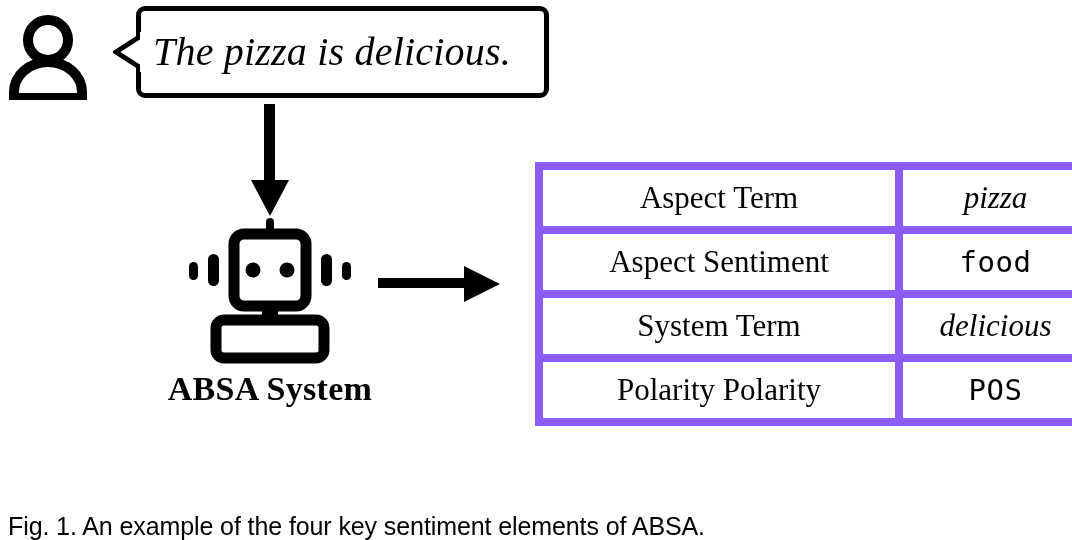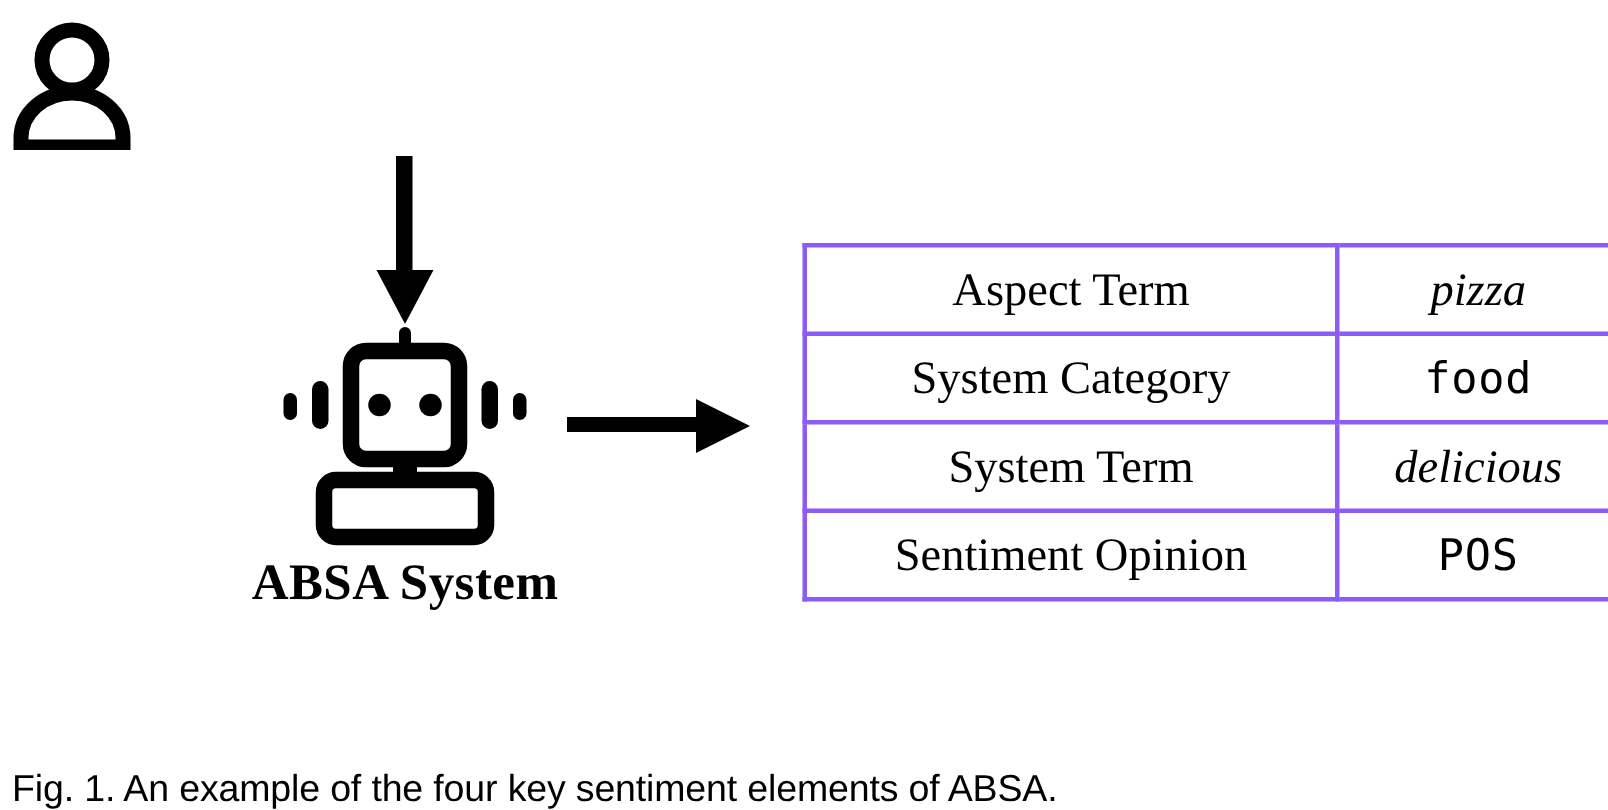--- a/index.html
+++ b/index.html
@@ -119,21 +119,21 @@
   
   #elements-table {
     position: absolute;
     left: 535px;
     top: 162px;
     width: 527px;
     border-collapse: collapse;
     table-layout: fixed;
   }
   #elements-table td {
-    border: 3px solid #8b5cf6;
+    border: 8px solid #8b5cf6;
     height: 56px;
     padding: 0 4px;
     text-align: center;
     vertical-align: middle;
     background: #ffffff;
     overflow: hidden;
     white-space: nowrap;
   }
   #elements-table td.label-cell {
     width: 344px;
@@ -174,20 +174,30 @@
 
 <div id="figure">
 
   <div id="person-icon">
     <svg viewBox="0 0 96 86" width="96" height="86" aria-hidden="true">
       <circle cx="40" cy="26" r="20" fill="none" stroke="#000000" stroke-width="10"></circle>
       <path d="M 6 84 L 6 78 A 34 30 0 0 1 74 78 L 74 84 Z" fill="none" stroke="#000000" stroke-width="10" stroke-linejoin="miter"></path>
     </svg>
   </div>
 
+  <div id="speech-bubble">
+    <div class="bubble-box"></div>
+    <div class="bubble-tail">
+      <svg viewBox="0 0 34 40" width="34" height="40" aria-hidden="true">
+        <path d="M 31 2 L 3 20 L 31 38" fill="#ffffff" stroke="#000000" stroke-width="5" stroke-linejoin="miter" stroke-linecap="butt"></path>
+        <rect x="27" y="0" width="9" height="40" fill="#ffffff"></rect>
+      </svg>
+    </div>
+    <div class="bubble-text">The pizza is delicious.</div>
+  </div>
 
   <div id="arrow-down">
     <svg viewBox="0 0 52 112" width="52" height="112" aria-hidden="true">
       <rect x="20" y="0" width="11" height="82" fill="#000000"></rect>
       <path d="M 7 76 L 45 76 L 26 112 Z" fill="#000000"></path>
     </svg>
   </div>
 
   <div id="robot-icon">
     <svg viewBox="0 0 184 148" width="184" height="148" aria-hidden="true">
@@ -220,29 +230,29 @@
     </svg>
   </div>
 
   <table id="elements-table">
     <tbody>
       <tr>
         <td class="label-cell">Aspect Term</td>
         <td class="value-cell style-italic">pizza</td>
       </tr>
       <tr>
-        <td class="label-cell">System Category</td>
+        <td class="label-cell">Aspect Sentiment</td>
         <td class="value-cell style-mono">food</td>
       </tr>
       <tr>
         <td class="label-cell">System Term</td>
         <td class="value-cell style-italic">delicious</td>
       </tr>
       <tr>
-        <td class="label-cell">Sentiment Opinion</td>
+        <td class="label-cell">Polarity Polarity</td>
         <td class="value-cell style-mono">POS</td>
       </tr>
     </tbody>
   </table>
 
 </div>
 
 <div id="figure-caption">Fig. 1. An example of the four key sentiment elements of ABSA.</div>
 
 </body></html>

